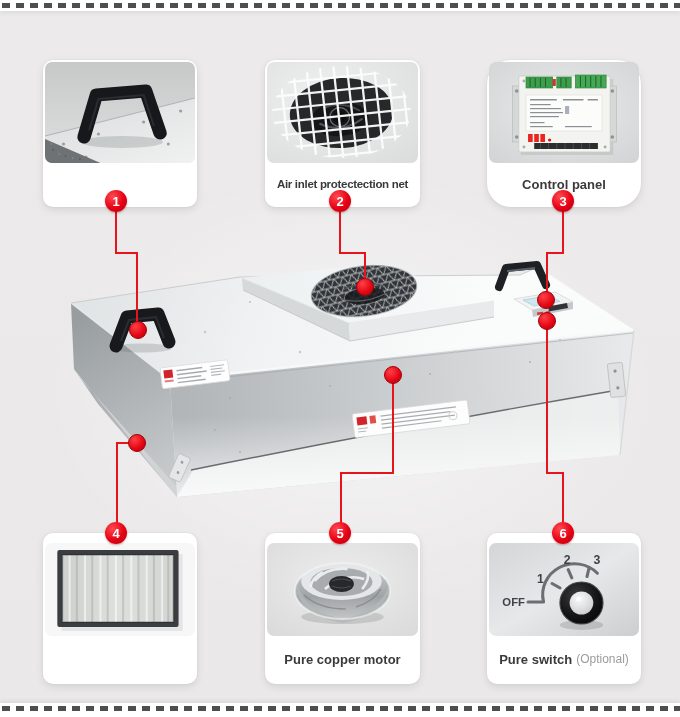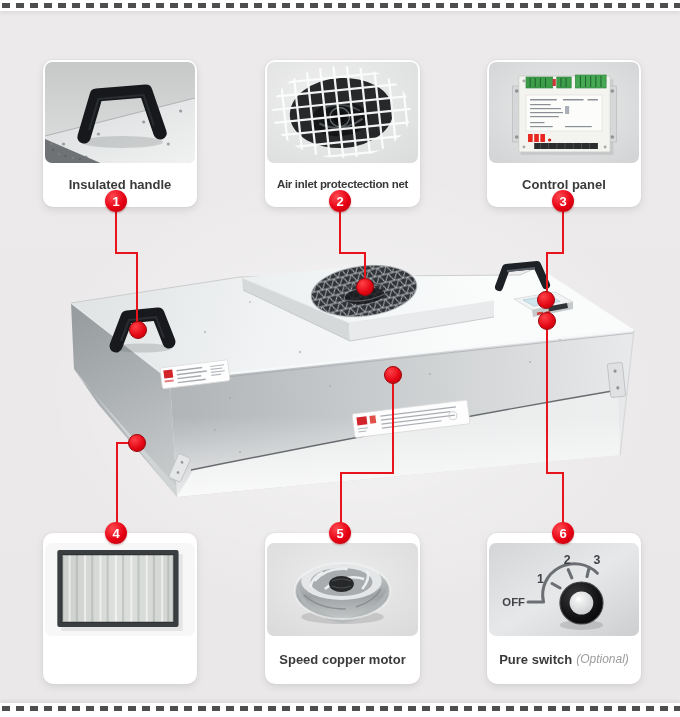--- a/index.html
+++ b/index.html
@@ -22,21 +22,21 @@
     position:absolute;background:#fff;border-radius:10px;padding:2px;
     box-shadow:0 3px 7px rgba(100,100,100,.16),0 0 0 1px rgba(0,0,0,.02);
     display:flex;flex-direction:column;z-index:3;
   }
   .card .photo{border-radius:7px;overflow:hidden;line-height:0;}
   .card .photo svg{display:block;}
   .card .label{
     flex:1;display:flex;align-items:center;justify-content:center;
     font-weight:bold;font-size:13px;color:#3a3a3a;letter-spacing:0;white-space:nowrap;
   }
-  .card .label .suffix{margin-left:4px;color:#9c9c9c;font-weight:400;font-size:12px;font-style:italic;}
+  .card .label .suffix{margin-left:4px;color:#9c9c9c;font-weight:400;font-size:12px;}
   .card .label .suffix:empty{display:none;margin-left:0;}
   .label-sm{font-size:11.5px !important;letter-spacing:-0.3px !important;}
   .row2{padding-top:10px;}
   .num{
     position:absolute;width:22px;height:22px;border-radius:50%;z-index:4;
     background:radial-gradient(circle at 35% 30%, #ff4a50, #e60013 55%, #b10510);
     color:#fff;font-weight:bold;font-size:13px;display:flex;align-items:center;justify-content:center;
     box-shadow:0 1px 2px rgba(120,0,0,.35);
   }
   .knob-label{font:bold 12px "Liberation Sans",sans-serif;fill:#3f4246;}
@@ -248,23 +248,20 @@
             <circle cx="27" cy="96" r=".8"></circle>
             <circle cx="6" cy="82" r=".8"></circle>
           </g>
         <ellipse cx="75" cy="80" rx="40" ry="6" fill="rgba(60,64,66,.18)"></ellipse>
         <g>
           <path d="M38,75 L50,33 L98,29 L112,71" fill="none" stroke="#16181b" stroke-width="13" stroke-linecap="round" stroke-linejoin="round"></path>
           <path d="M43,68 L52,37 L96,33 L106,64" fill="none" stroke="#3b4046" stroke-width="2" opacity=".5"></path>
         </g>
       </svg>
     </div>
-    <div class="label">
-        <span>Insulated handle</span>
-      </div>
   </div>
 
   <div class="card" style="left:265px;top:60px;width:151px;height:143px;">
     <div class="photo" style="height:101px;">
       <svg width="100%" height="101" viewBox="0 0 146 101" preserveAspectRatio="none">
         <defs>
           <radialGradient id="gNetBg" cx=".4" cy=".35" r=".9">
             <stop offset="0" stop-color="#f0f0f0"></stop>
               <stop offset="1" stop-color="#dadbdb"></stop>
           </radialGradient>
@@ -287,21 +284,21 @@
             <path d="M4,-8 V110 M17,-8 V110 M30,-8 V110 M43,-8 V110 M56,-8 V110 M69,-8 V110 M82,-8 V110 M95,-8 V110 M108,-8 V110 M121,-8 V110 M134,-8 V110"></path>
           </g>
         </g>
       </svg>
     </div>
     <div class="label label-sm">
         <span>Air inlet protectection net</span>
       </div>
   </div>
 
-  <div class="card" style="left:487px;top:60px;width:150px;height:143px;">
+  <div class="card" style="left:487px;top:60px;width:150px;height:143px;border-radius:24px;">
     <div class="photo" style="height:101px;">
       <svg width="100%" height="101" viewBox="0 0 146 101" preserveAspectRatio="none">
         <defs>
           <radialGradient id="gPcbBg" cx=".5" cy=".45" r=".8">
             <stop offset="0" stop-color="#eaebeb"></stop>
               <stop offset="1" stop-color="#d0d1d2"></stop>
           </radialGradient>
         </defs>
         <rect width="146" height="101" fill="url(#gPcbBg)"></rect>
         <rect x="31" y="17" width="90" height="76" fill="rgba(0,0,0,.08)"></rect>
@@ -414,21 +411,21 @@
             <path d="M36,52 Q50,66 76,66"></path>
             <path d="M86,64 Q104,58 110,46"></path>
           </g>
           <ellipse cx="72" cy="41" rx="12" ry="8" fill="#26282a"></ellipse>
           <path d="M63,38 Q72,34 81,38 M63,43 Q72,47 81,43" stroke="#4a4d4f" stroke-width="1.2" fill="none"></path>
           <ellipse cx="73" cy="48" rx="46" ry="28" fill="none" stroke="#f5f6f7" stroke-width="2" opacity=".6"></ellipse>
         </g>
       </svg>
     </div>
     <div class="label">
-        <span>Speed copper motor</span>
+        <span>Pure copper motor</span>
       </div>
   </div>
 
   <div class="card row2" style="left:487px;top:533px;width:150px;height:139px;">
     <div class="photo" style="height:93px;">
       <svg width="100%" height="93" viewBox="0 0 146 93" preserveAspectRatio="none">
         <defs>
           <linearGradient id="gKnobBg" x1="0" y1="0" x2="1" y2="1">
             <stop offset="0" stop-color="#d4d5d6"></stop>
               <stop offset=".5" stop-color="#e7e8e9"></stop>

